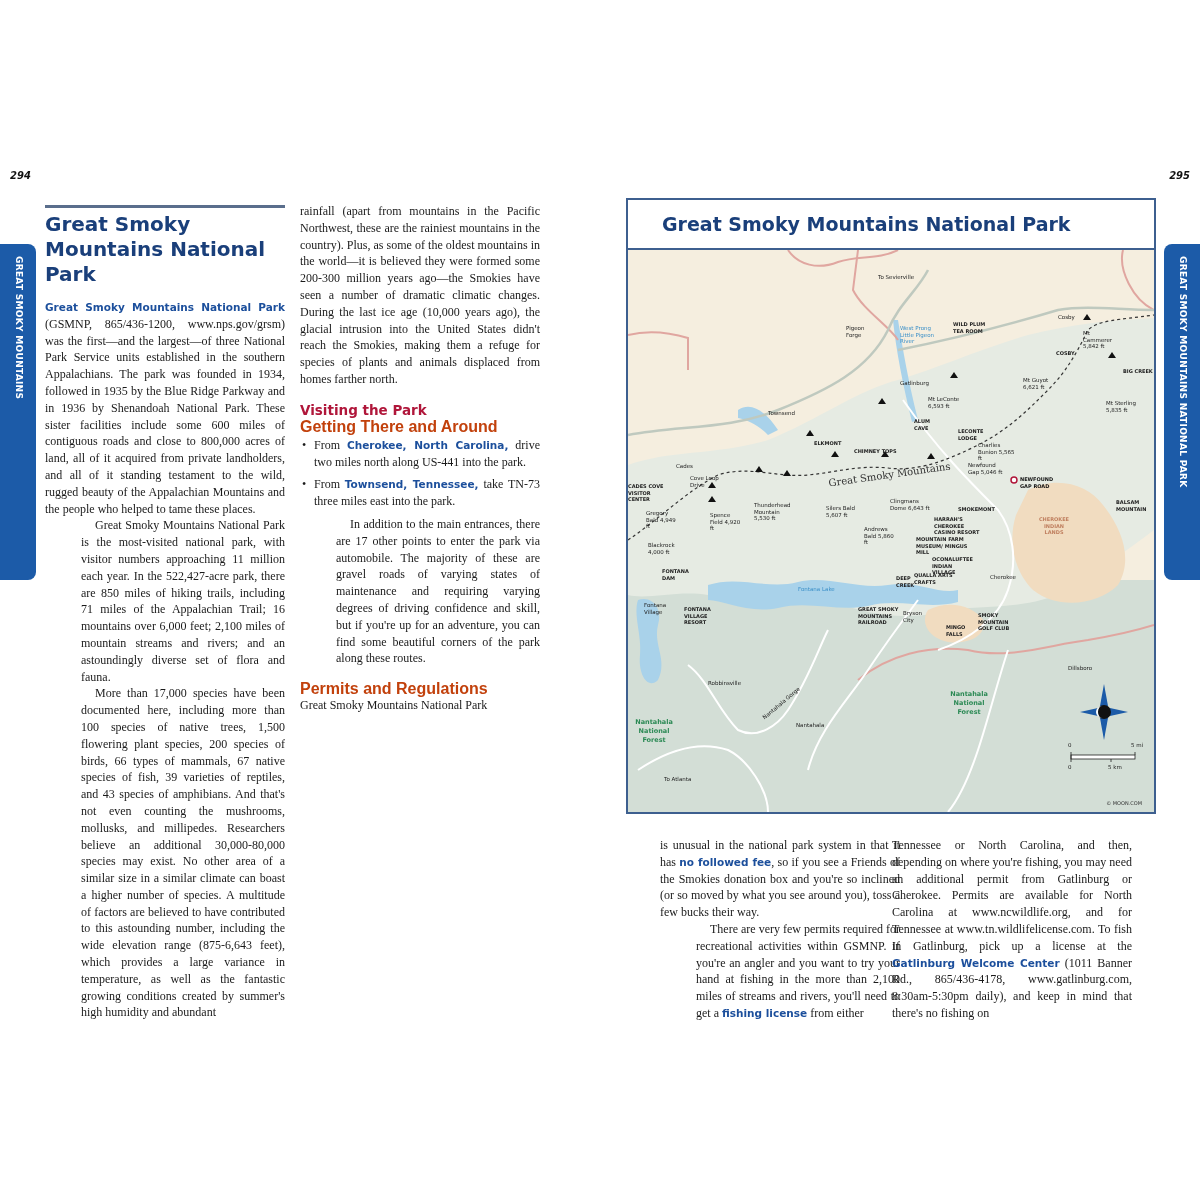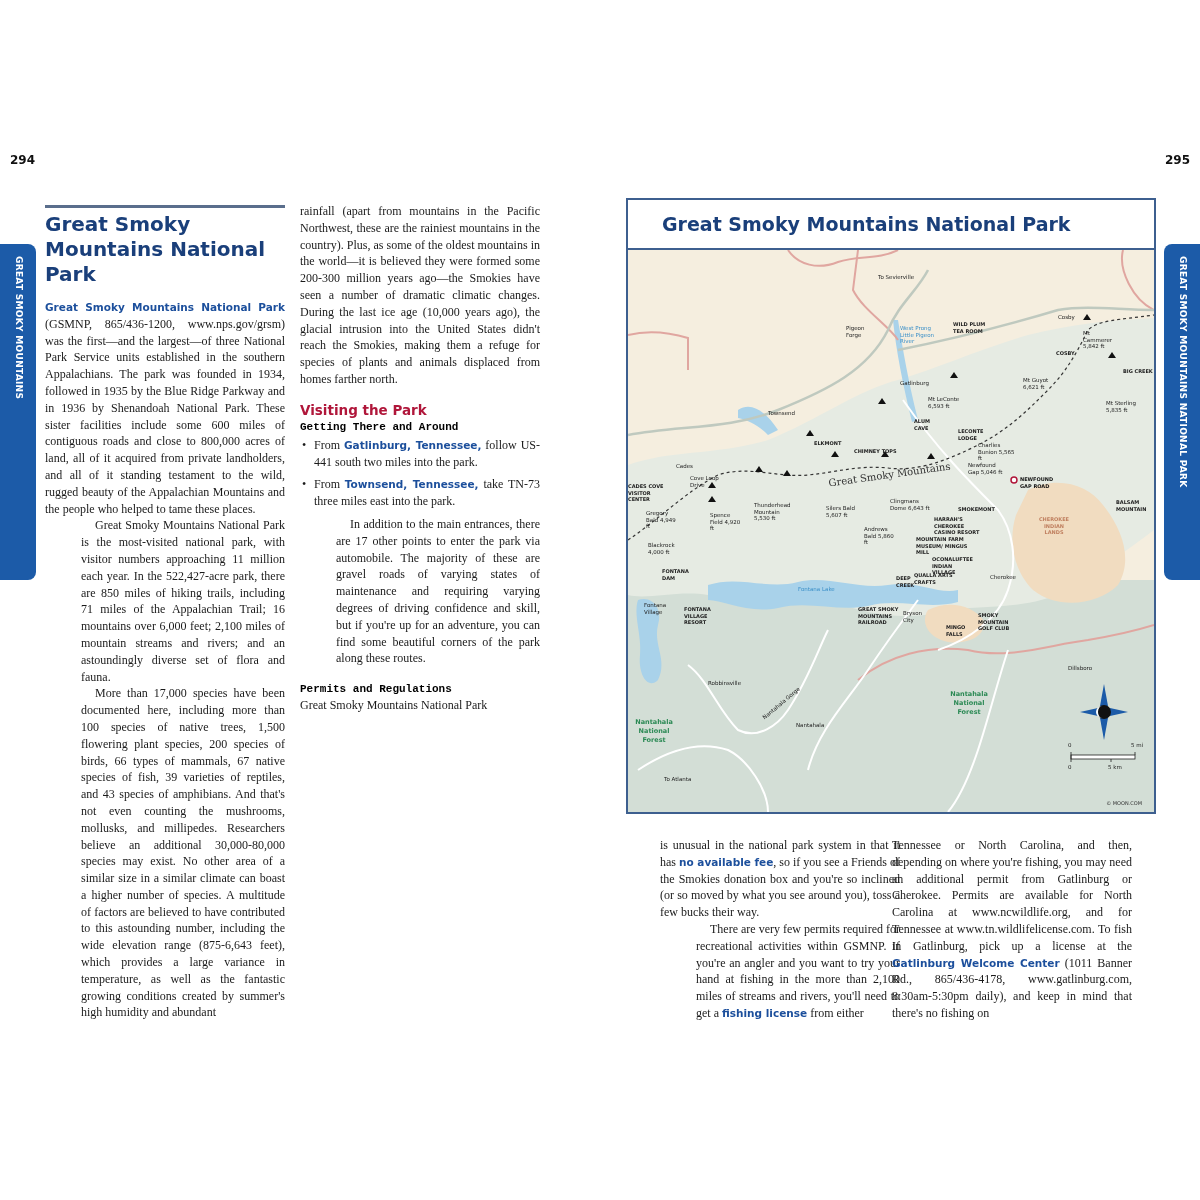--- a/index.html
+++ b/index.html
@@ -1,39 +1,39 @@
 <!DOCTYPE html>
 <html><head>
 <meta charset="utf-8">
 <style>
   * { box-sizing: border-box; margin: 0; padding: 0; }
   html, body { width: 1200px; height: 1200px; background: #ffffff; overflow: hidden; }
   body { position: relative; font-family: "Liberation Serif", serif; color: #1a1a1a; }
 
-  .page-num { position: absolute; top: 153px; font-family: "DejaVu Sans", sans-serif; font-weight: bold; font-size: 12px; color: #111; }
+  .page-num { position: absolute; top: 170px; font-family: "DejaVu Sans", sans-serif; font-weight: bold; font-size: 10px; color: #111; font-style: italic; }
   .page-num.left { left: 10px; }
   .page-num.right { right: 10px; }
 
   .side-tab { position: absolute; width: 36px; background: #1c5ba8; border-radius: 0 8px 8px 0; }
   .side-tab.left { left: 0; top: 244px; height: 336px; border-radius: 0 8px 8px 0; }
   .side-tab.right { right: 0; top: 244px; height: 336px; border-radius: 8px 0 0 8px; }
   .side-tab span { position: absolute; color: #fff; font-family: "DejaVu Sans", sans-serif; font-weight: bold; font-size: 9px; letter-spacing: 0.3px; white-space: nowrap; }
   .side-tab.left span { transform: rotate(90deg); transform-origin: left top; left: 24px; top: 12px; }
   .side-tab.right span { transform: rotate(90deg); transform-origin: left top; left: 24px; top: 12px; }
 
   .col { position: absolute; font-size: 12px; line-height: 16.8px; text-align: justify; hyphens: auto; }
   .col.c1 { left: 45px; top: 205px; width: 240px; }
   .col.c2 { left: 300px; top: 203px; width: 240px; }
   .col.c3 { left: 660px; top: 837px; width: 240px; }
   .col.c4 { left: 892px; top: 837px; width: 240px; }
 
   .rule { height: 3px; background: #5a6e8c; width: 240px; margin-bottom: 4px; }
   h1.sec { font-family: "DejaVu Sans", sans-serif; font-weight: bold; color: #1a3f7a; font-size: 20px; line-height: 25px; margin-bottom: 12px; text-align: left; }
   h2.sub { font-family: "DejaVu Sans", sans-serif; font-weight: bold; color: #b0163a; font-size: 13.5px; line-height: 17px; margin-top: 14px; text-align: left; }
-  h3.subsub { font-family: Liberation Mono, monospace; font-weight: bold; color: #000000; font-size: 11px; line-height: 16px; text-align: left; }
+  h3.subsub { font-family: Liberation Sans, sans-serif; font-weight: bold; color: #c2410c; font-size: 16px; line-height: 16px; text-align: left; }
   p { margin: 0; }
   p.indent { text-indent: 14px; margin-left: 36px; }
   .hl { font-family: "DejaVu Sans", sans-serif; font-weight: bold; color: #1c4f9c; font-size: 10.5px; }
   ul.bul { list-style: none; margin: 2px 0 0 0; }
   ul.bul li { position: relative; padding-left: 14px; margin-bottom: 6px; }
   ul.bul li:before { content: "•"; position: absolute; left: 2px; top: 0; }
   .gap { height: 14px; }
 
   
   .map-frame { position: absolute; left: 626px; top: 198px; width: 530px; height: 616px; border: 2px solid #3d5f8f; background: #fff; }
@@ -66,21 +66,21 @@
   <p><span class="hl">Great Smoky Mountains National Park</span><span> (GSMNP, 865/436-1200, www.nps.gov/grsm) was the first—and the largest—of three National Park Service units established in the southern Appalachians. The park was founded in 1934, followed in 1935 by the Blue Ridge Parkway and in 1936 by Shenandoah National Park. These sister facilities include some 600 miles of contiguous roads and close to 800,000 acres of land, all of it acquired from private landholders, and all of it standing testament to the wild, rugged beauty of the Appalachian Mountains and the people who helped to tame these places.</span></p>
   <p class="indent">Great Smoky Mountains National Park is the most-visited national park, with visitor numbers approaching 11 million each year. In the 522,427-acre park, there are 850 miles of hiking trails, including 71 miles of the Appalachian Trail; 16 mountains over 6,000 feet; 2,100 miles of mountain streams and rivers; and an astoundingly diverse set of flora and fauna.</p>
   <p class="indent">More than 17,000 species have been documented here, including more than 100 species of native trees, 1,500 flowering plant species, 200 species of birds, 66 types of mammals, 67 native species of fish, 39 varieties of reptiles, and 43 species of amphibians. And that's not even counting the mushrooms, mollusks, and millipedes. Researchers believe an additional 30,000-80,000 species may exist. No other area of a similar size in a similar climate can boast a higher number of species. A multitude of factors are believed to have contributed to this astounding number, including the wide elevation range (875-6,643 feet), which provides a large variance in temperature, as well as the fantastic growing conditions created by summer's high humidity and abundant</p>
 </div>
 
 <div class="col c2">
   <p>rainfall (apart from mountains in the Pacific Northwest, these are the rainiest mountains in the country). Plus, as some of the oldest mountains in the world—it is believed they were formed some 200-300 million years ago—the Smokies have seen a number of dramatic climatic changes. During the last ice age (10,000 years ago), the glacial intrusion into the United States didn't reach the Smokies, making them a refuge for species of plants and animals displaced from homes farther north.</p>
   <h2 class="sub">Visiting the Park</h2>
   <h3 class="subsub">Getting There and Around</h3>
   <ul class="bul">
-    <li><span>From </span><span class="hl">Gatlinburg, Tennessee,</span><span> follow US-441 south two miles into the park.</span></li>
+    <li><span>From </span><span class="hl">Cherokee, North Carolina,</span><span> drive two miles north along US-441 into the park.</span></li>
     <li><span>From </span><span class="hl">Townsend, Tennessee,</span><span> take TN-73 three miles east into the park.</span></li>
   </ul>
   <p class="indent">In addition to the main entrances, there are 17 other points to enter the park via automobile. The majority of these are gravel roads of varying states of maintenance and requiring varying degrees of driving confidence and skill, but if you're up for an adventure, you can find some beautiful corners of the park along these routes.</p>
   <div class="gap"></div>
   <h3 class="subsub">Permits and Regulations</h3>
   <p>Great Smoky Mountains National Park</p>
 </div>
 
 <div class="map-frame">
   <div class="map-title">Great Smoky Mountains National Park</div>
@@ -206,19 +206,19 @@
     <div class="lbl" style="left:440px;top:415px">Dillsboro</div>
     <div class="lbl" style="left:440px;top:492px">0</div>
     <div class="lbl" style="left:503px;top:492px">5 mi</div>
     <div class="lbl" style="left:440px;top:514px">0</div>
     <div class="lbl" style="left:480px;top:514px">5 km</div>
     <div class="copyright">© MOON.COM</div>
   </div>
 </div>
 
 <div class="col c3">
-  <p><span>is unusual in the national park system in that it has </span><span class="hl">no available fee</span><span>, so if you see a Friends of the Smokies donation box and you're so inclined (or so moved by what you see around you), toss a few bucks their way.</span></p>
+  <p><span>is unusual in the national park system in that it has </span><span class="hl">no followed fee</span><span>, so if you see a Friends of the Smokies donation box and you're so inclined (or so moved by what you see around you), toss a few bucks their way.</span></p>
   <p class="indent"><span>There are very few permits required for recreational activities within GSMNP. If you're an angler and you want to try your hand at fishing in the more than 2,100 miles of streams and rivers, you'll need to get a </span><span class="hl">fishing license</span><span> from either</span></p>
 </div>
 
 <div class="col c4">
   <p><span>Tennessee or North Carolina, and then, depending on where you're fishing, you may need an additional permit from Gatlinburg or Cherokee. Permits are available for North Carolina at www.ncwildlife.org, and for Tennessee at www.tn.wildlifelicense.com. To fish in Gatlinburg, pick up a license at the </span><span class="hl">Gatlinburg Welcome Center</span><span> (1011 Banner Rd., 865/436-4178, www.gatlinburg.com, 8:30am-5:30pm daily), and keep in mind that there's no fishing on</span></p>
 </div>
 
 </body></html>

